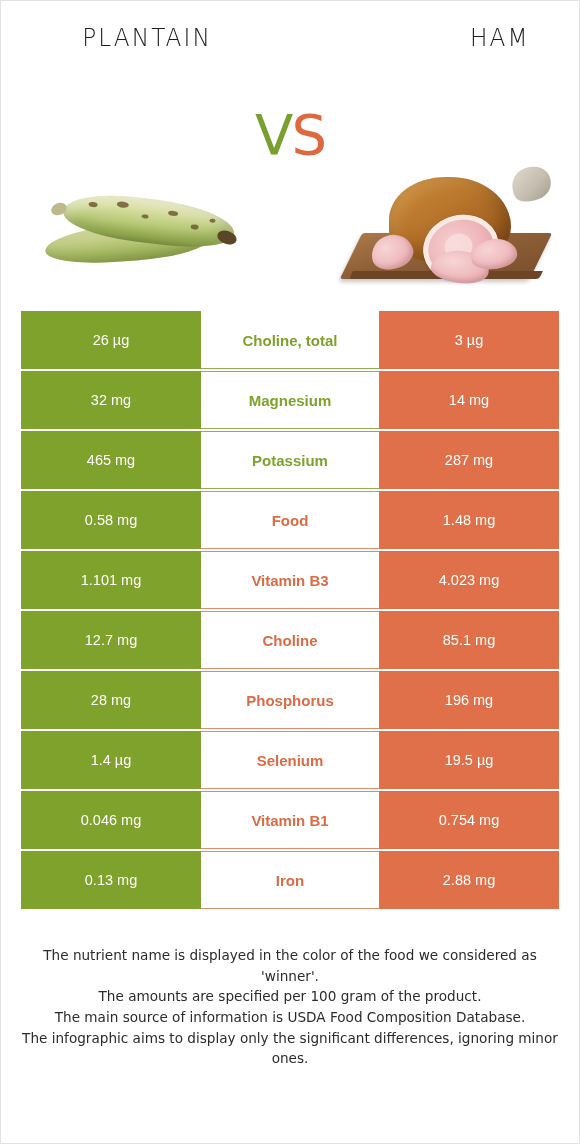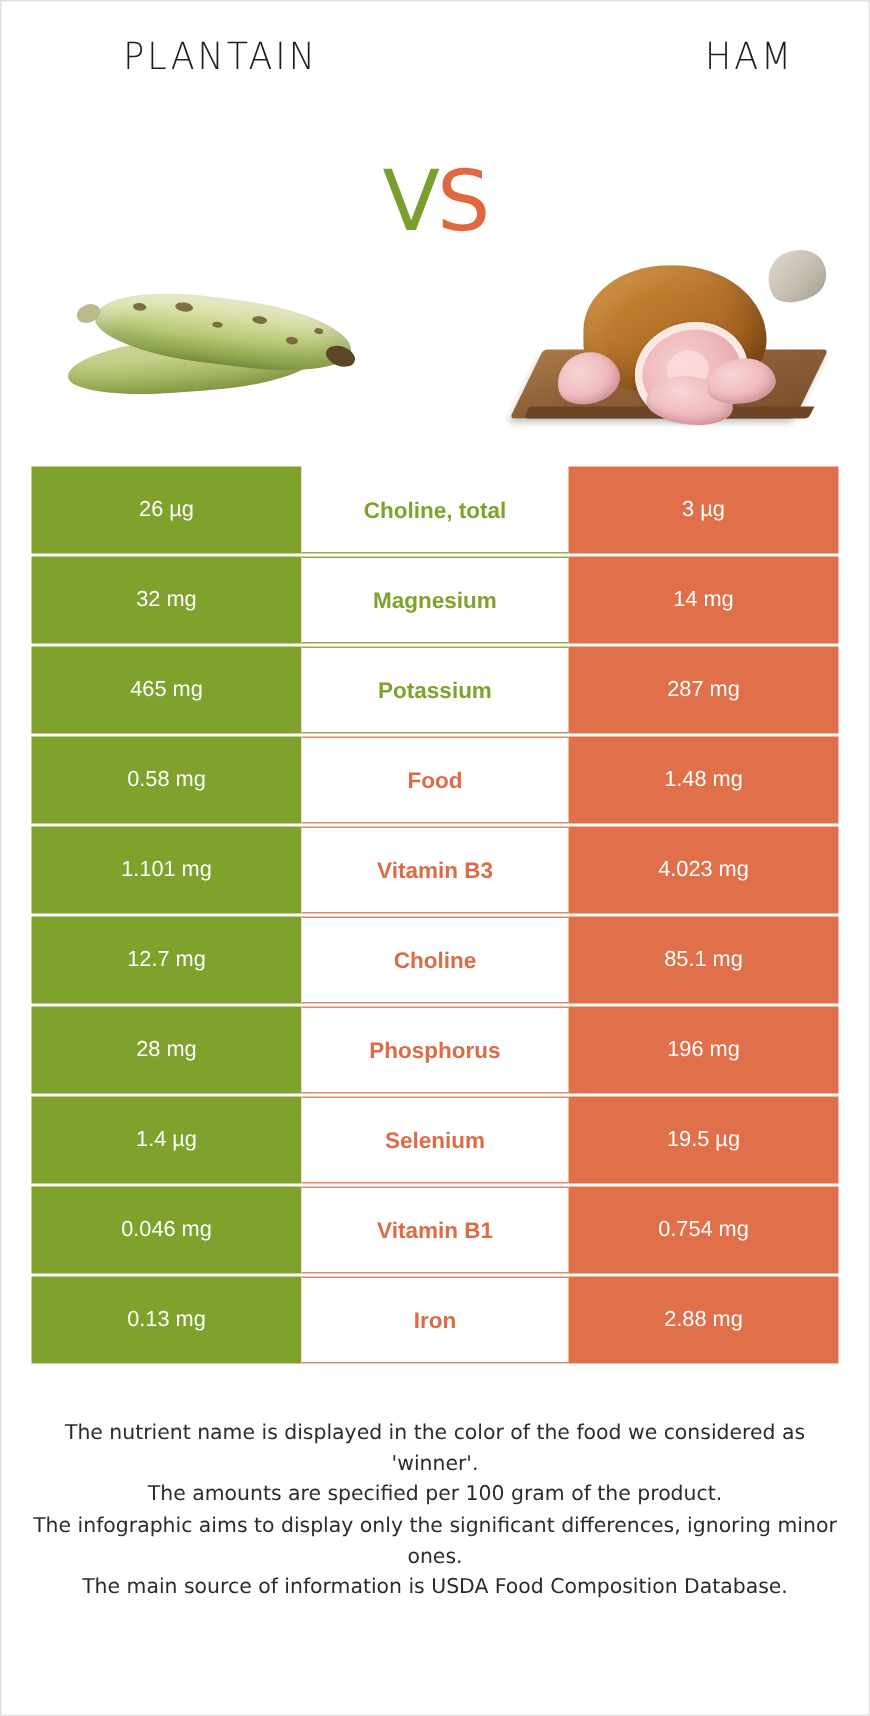--- a/index.html
+++ b/index.html
@@ -332,17 +332,17 @@
       <div class="row win-right">
         <div class="cell cell-left">0.13 mg</div>
         <div class="cell cell-mid">Iron</div>
         <div class="cell cell-right">2.88 mg</div>
       </div>
     </div>
 
   <div class="footer">
     <p>The nutrient name is displayed in the color of the food we considered as 'winner'.</p>
     <p>The amounts are specified per 100 gram of the product.</p>
+    <p>The main source of information is USDA Food Composition Database.</p>
     <p>The infographic aims to display only the significant differences, ignoring minor ones.</p>
-    <p>The main source of information is USDA Food Composition Database.</p>
   </div>
 
 </div>
 
 </body></html>

